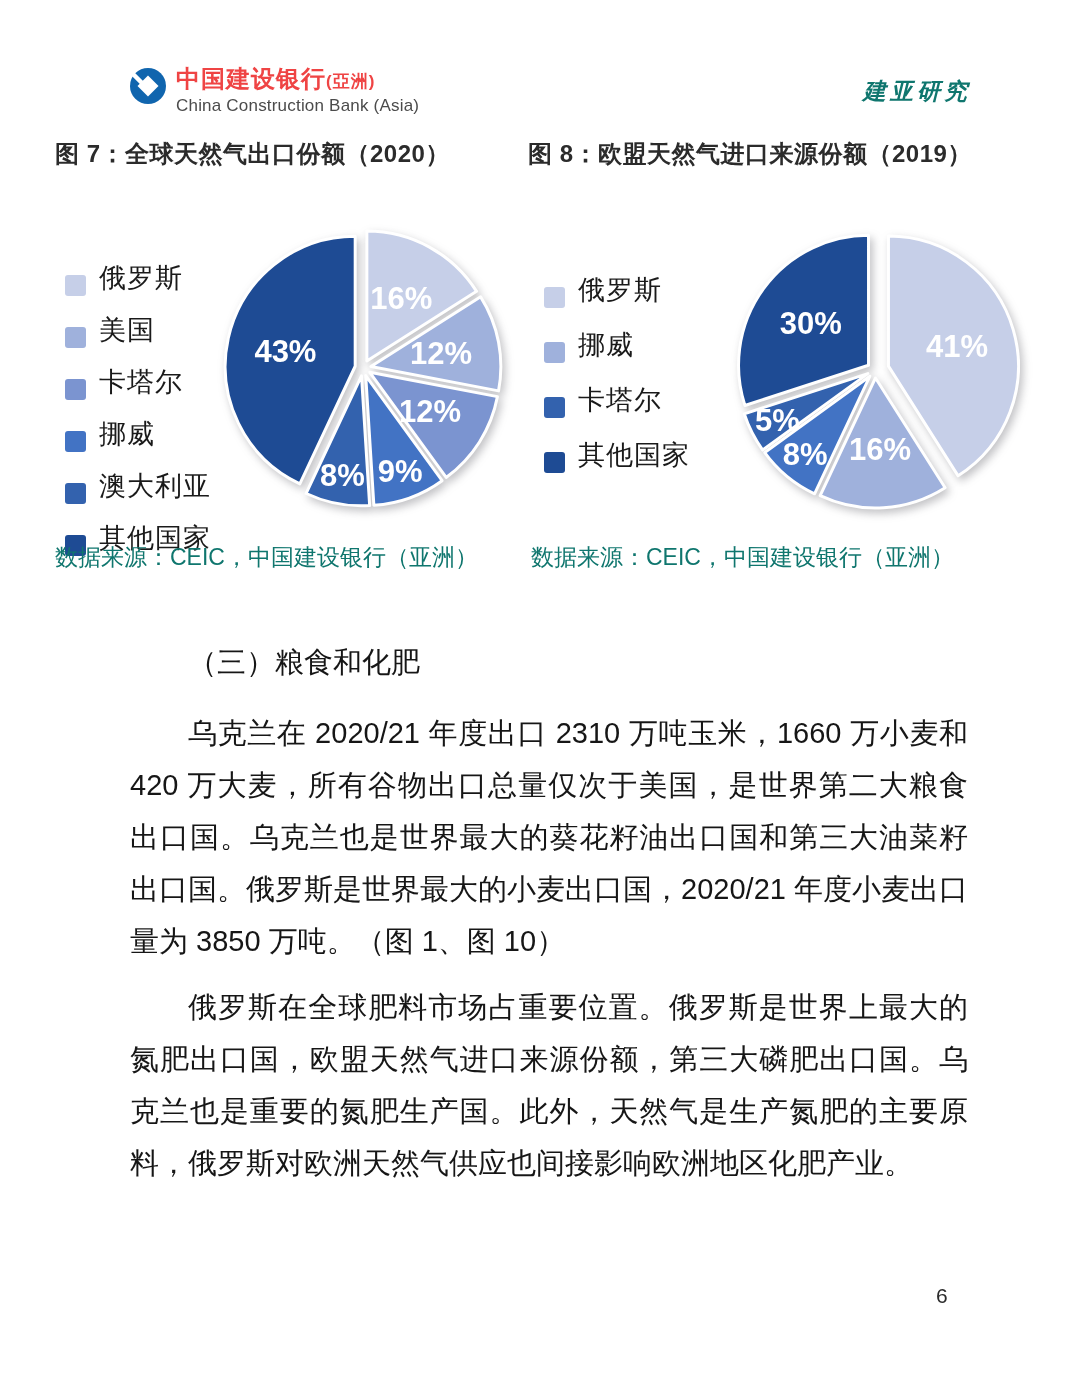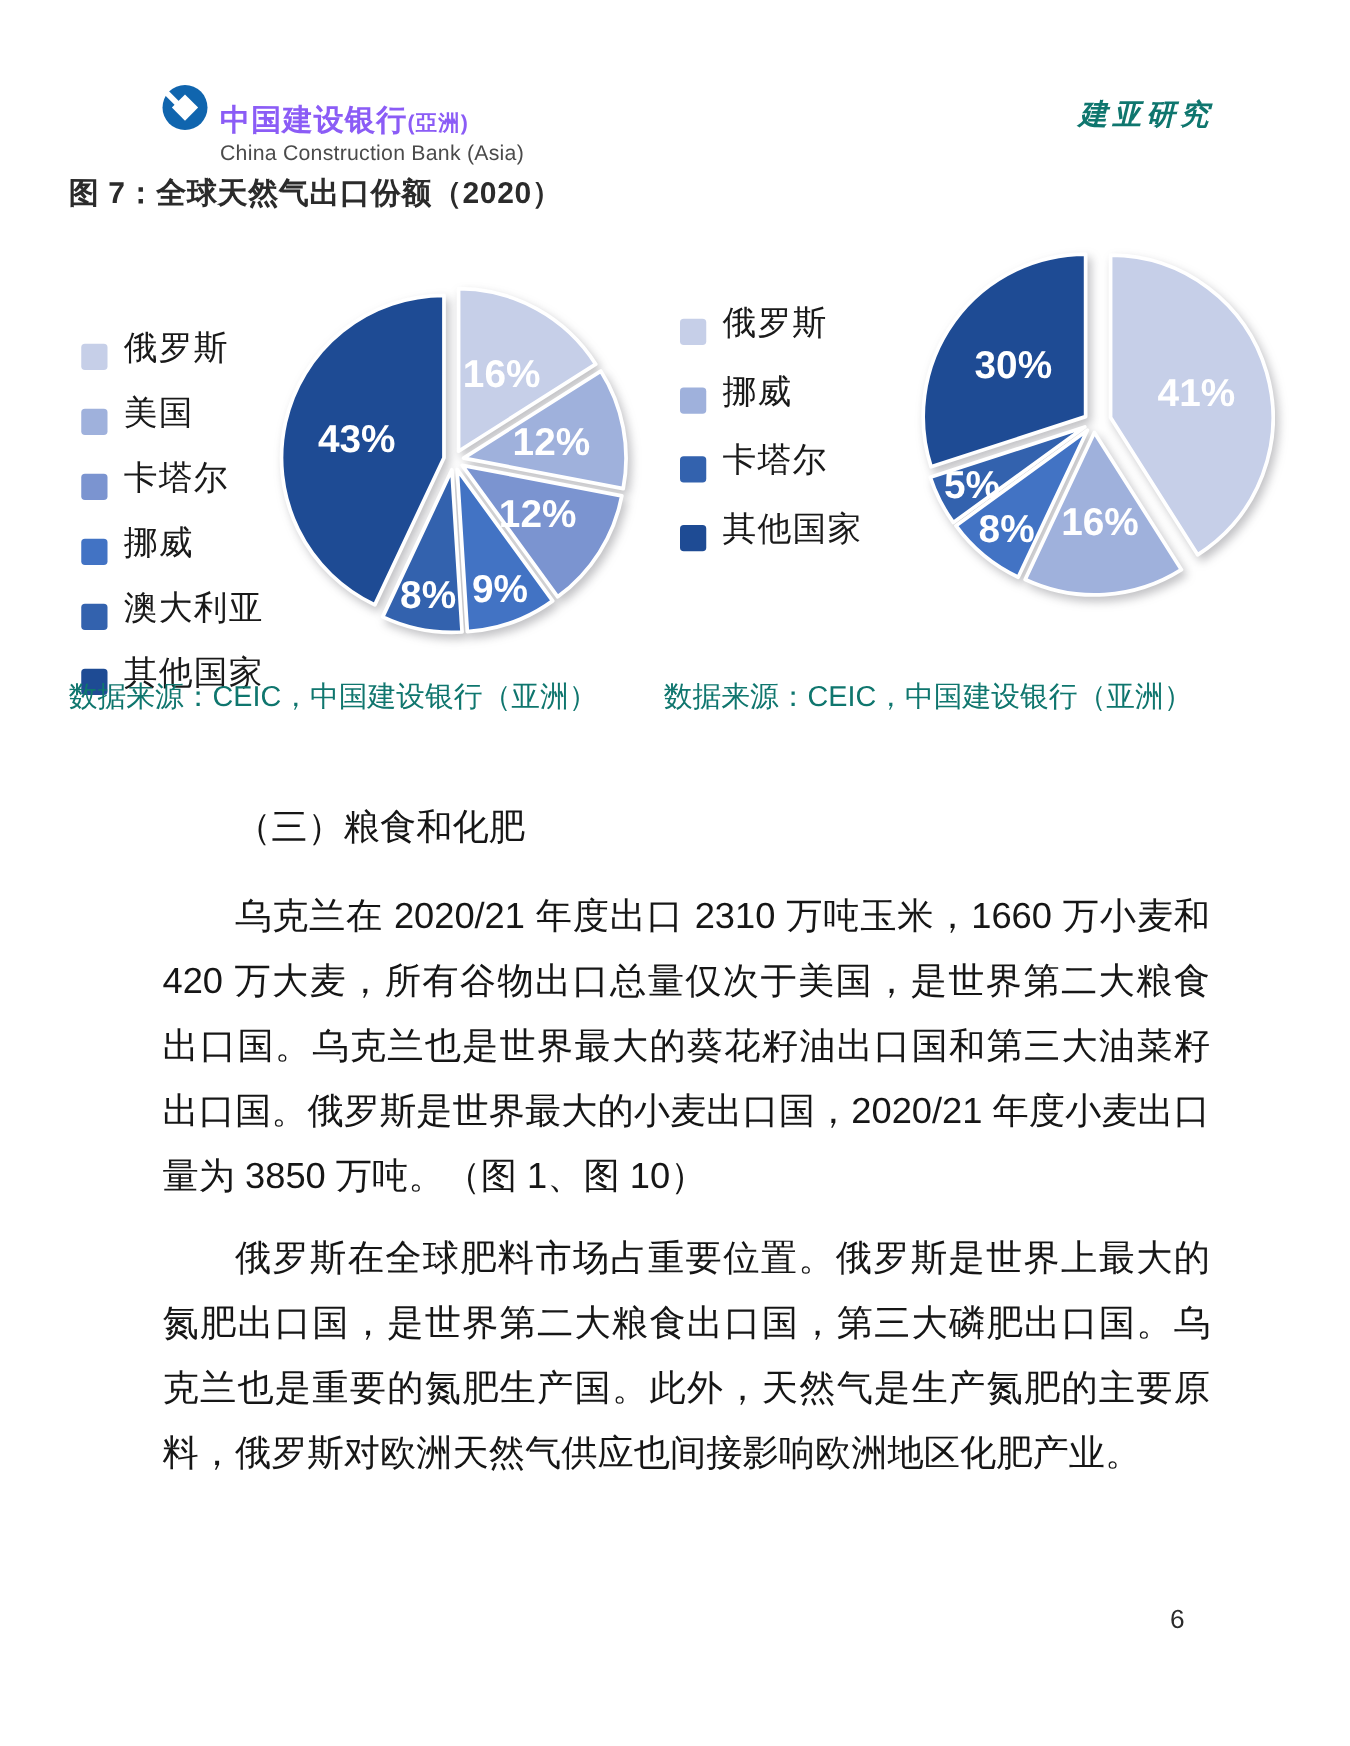--- a/index.html
+++ b/index.html
@@ -7,21 +7,21 @@
   body { font-family:"Liberation Sans", sans-serif; color:#1c1c1c; }
   .page {
     position:relative; width:1080px; height:1397px; background:#ffffff;
     overflow:hidden; margin:0 auto;
   }
 
   
   .logo { position:absolute; left:128px; top:66px; display:flex; align-items:flex-start; }
   .logo-icon { width:40px; height:40px; flex:0 0 auto; }
   .logo-text { margin-left:8px; }
-  .logo-cn { font-size:24px; font-weight:bold; color:#8b5cf6; letter-spacing:1px; line-height:26px;margin-top:18px; }
+  .logo-cn { font-size:24px; font-weight:bold; color:#ef4444; letter-spacing:1px; line-height:26px; }
   .logo-cn .suffix { font-size:17px; }
   .logo-en { font-size:17px; color:#4b4b4b; margin-top:1px; letter-spacing:0.2px; }
   .masthead {
     position:absolute; left:863px; top:76px; width:160px;
     font-family:"Liberation Serif", serif;
     font-size:23px; color:#0f766e; letter-spacing:4px; font-weight:bold;font-style:italic;
   }
 
   
   .chart { position:absolute; top:138px; }
@@ -114,20 +114,21 @@
           <path d="M 148.5009494833142 157.8582980058295 L 156.66371702212496 287.60177270150484 A 130 130 0 0 1 93.14964157985476 275.485814826412 Z" fill="#3362ae" stroke="#ffffff" stroke-width="3" stroke-linejoin="round"></path>
           <text x="129.50048418432172" y="268.46222522971857" text-anchor="middle">8%</text>
           <path d="M 142.19266590449 148.25485406882765 L 86.84135800103057 265.8823708894102 A 130 130 0 0 1 142.19266590448998 18.254854068827655 Z" fill="#1e4b94" stroke="#ffffff" stroke-width="3" stroke-linejoin="round"></path>
           <text x="72.41461742586958" y="143.65761230897485" text-anchor="middle">43%</text>
         </svg>
     </div>
     <div class="chart-source">数据来源：CEIC，中国建设银行（亚洲）</div>
   </div>
 
   <div class="chart chart-2">
+    <div class="chart-title">图 8：欧盟天然气进口来源份额（2019）</div>
     <div class="chart-canvas">
       <div class="legend">
           <div class="legend-item">
             <span class="legend-swatch" style="background: rgb(198, 207, 232);"></span>
             <span class="legend-label">俄罗斯</span>
           </div>
           <div class="legend-item">
             <span class="legend-swatch" style="background: rgb(159, 177, 220);"></span>
             <span class="legend-label">挪威</span>
           </div>
@@ -152,18 +153,18 @@
           <path d="M 143.52786404500043 145.2977179816602 L 19.890516926630468 185.4699272504034 A 130 130 0 0 1 143.5278640450004 15.297717981660213 Z" fill="#1e4b94" stroke="#ffffff" stroke-width="3" stroke-linejoin="round"></path>
           <text x="85.68314894719168" y="114.27107244274839" text-anchor="middle">30%</text>
         </svg>
     </div>
     <div class="chart-source">数据来源：CEIC，中国建设银行（亚洲）</div>
   </div>
 
   <div class="main-text">
     <div class="section-heading">（三）粮食和化肥</div>
     <p class="para">乌克兰在 2020/21 年度出口 2310 万吨玉米，1660 万小麦和 420 万大麦，所有谷物出口总量仅次于美国，是世界第二大粮食出口国。乌克兰也是世界最大的葵花籽油出口国和第三大油菜籽出口国。俄罗斯是世界最大的小麦出口国，2020/21 年度小麦出口量为 3850 万吨。（图 1、图 10）</p>
-    <p class="para">俄罗斯在全球肥料市场占重要位置。俄罗斯是世界上最大的氮肥出口国，是世界第二大粮食出口国，第三大磷肥出口国。乌克兰也是重要的氮肥生产国。此外，天然气是生产氮肥的主要原料，俄罗斯对欧洲天然气供应也间接影响欧洲地区化肥产业。</p>
+    <p class="para">俄罗斯在全球肥料市场占重要位置。俄罗斯是世界上最大的氮肥出口国，欧盟天然气进口来源份额，第三大磷肥出口国。乌克兰也是重要的氮肥生产国。此外，天然气是生产氮肥的主要原料，俄罗斯对欧洲天然气供应也间接影响欧洲地区化肥产业。</p>
   </div>
 
   <div class="page-number">6</div>
 
 </div>
 
 </body></html>

